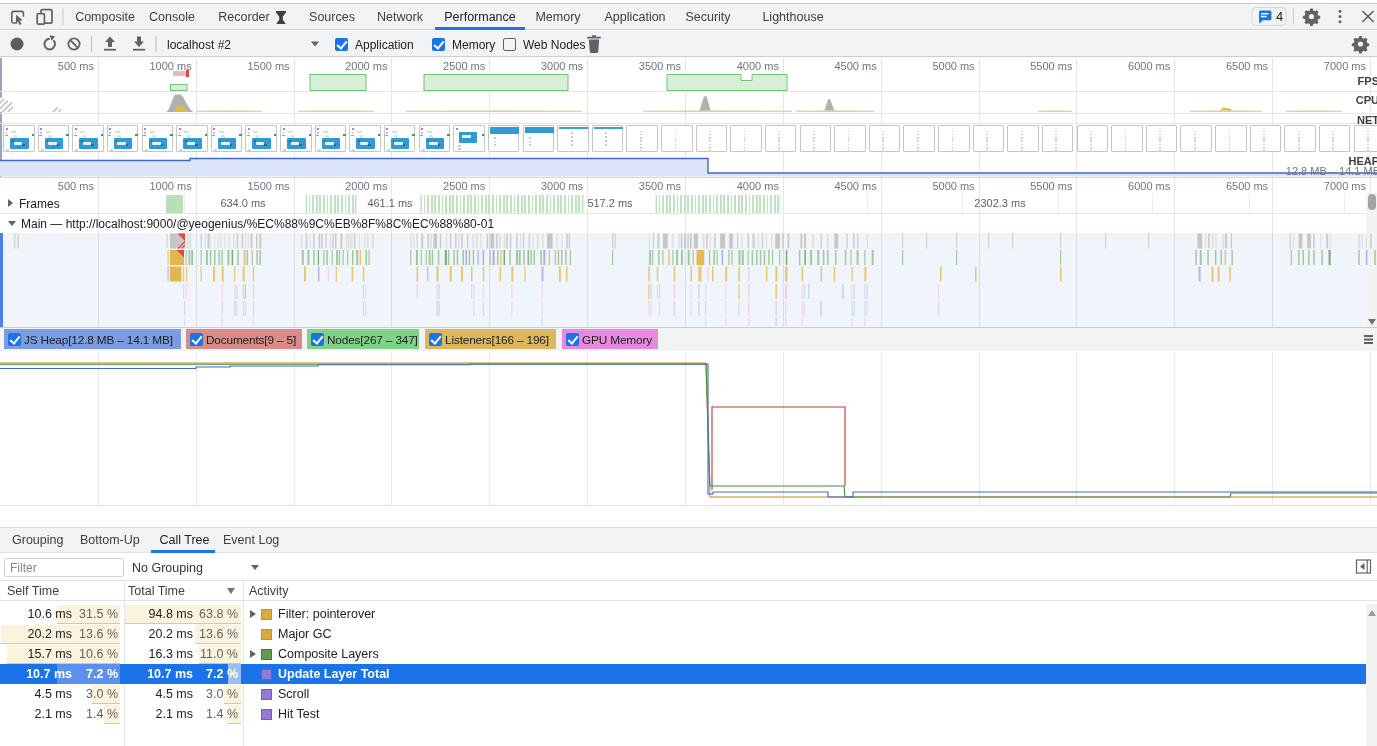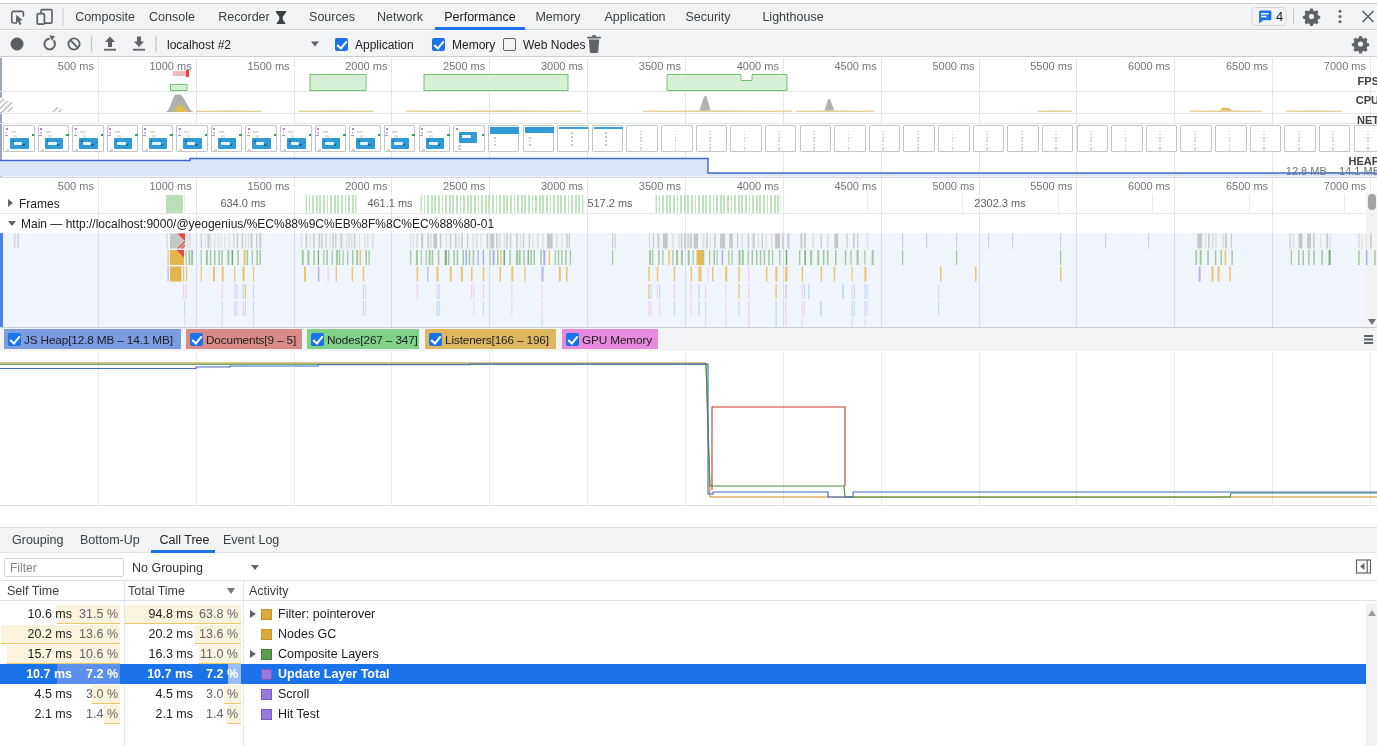--- a/index.html
+++ b/index.html
@@ -1167,21 +1167,21 @@
 <div class="abs" style="left:250px;top:610px;width:0;height:0;border-left:6px solid #5f6368;border-top:4.5px solid transparent;border-bottom:4.5px solid transparent"></div>
 <div class="abs" style="left:261px;top:608.5px;width:11px;height:11px;background:#dba93c;border:1px solid #c89225"></div>
 <div class="t" style="left:278px;top:607px;font-size:12.5px;color:#202124;">Filter: pointerover</div>
 <div class="abs" style="left:1px;top:625px;width:119px;height:19px;background:#fcf3dd;border-bottom:1px solid #eec66d"></div>
 <div class="abs" style="left:195px;top:625px;width:46px;height:19px;background:#fcf3dd;border-bottom:1px solid #eec66d"></div>
 <div class="t" style="left:0px;top:627px;width:72px;text-align:right;font-size:12.5px;color:#202124;">20.2 ms</div>
 <div class="t" style="left:46px;top:627px;width:72px;text-align:right;font-size:12.5px;color:#5f6368;">13.6 %</div>
 <div class="t" style="left:121px;top:627px;width:72px;text-align:right;font-size:12.5px;color:#202124;">20.2 ms</div>
 <div class="t" style="left:166px;top:627px;width:72px;text-align:right;font-size:12.5px;color:#5f6368;">13.6 %</div>
 <div class="abs" style="left:261px;top:628.5px;width:11px;height:11px;background:#dba93c;border:1px solid #c89225"></div>
-<div class="t" style="left:278px;top:627px;font-size:12.5px;color:#202124;">Nodes GC</div>
+<div class="t" style="left:278px;top:627px;font-size:12.5px;color:#202124;">Major GC</div>
 <div class="abs" style="left:7px;top:645px;width:113px;height:19px;background:#fcf3dd;border-bottom:1px solid #eec66d"></div>
 <div class="abs" style="left:199px;top:645px;width:42px;height:19px;background:#fcf3dd;border-bottom:1px solid #eec66d"></div>
 <div class="t" style="left:0px;top:647px;width:72px;text-align:right;font-size:12.5px;color:#202124;">15.7 ms</div>
 <div class="t" style="left:46px;top:647px;width:72px;text-align:right;font-size:12.5px;color:#5f6368;">10.6 %</div>
 <div class="t" style="left:121px;top:647px;width:72px;text-align:right;font-size:12.5px;color:#202124;">16.3 ms</div>
 <div class="t" style="left:166px;top:647px;width:72px;text-align:right;font-size:12.5px;color:#5f6368;">11.0 %</div>
 <div class="abs" style="left:250px;top:650px;width:0;height:0;border-left:6px solid #5f6368;border-top:4.5px solid transparent;border-bottom:4.5px solid transparent"></div>
 <div class="abs" style="left:261px;top:648.5px;width:11px;height:11px;background:#5d9b4e;border:1px solid #467d36"></div>
 <div class="t" style="left:278px;top:647px;font-size:12.5px;color:#202124;">Composite Layers</div>
 <div class="abs" style="left:0;top:664px;width:1366px;height:20px;background:#1a73e8"></div>

